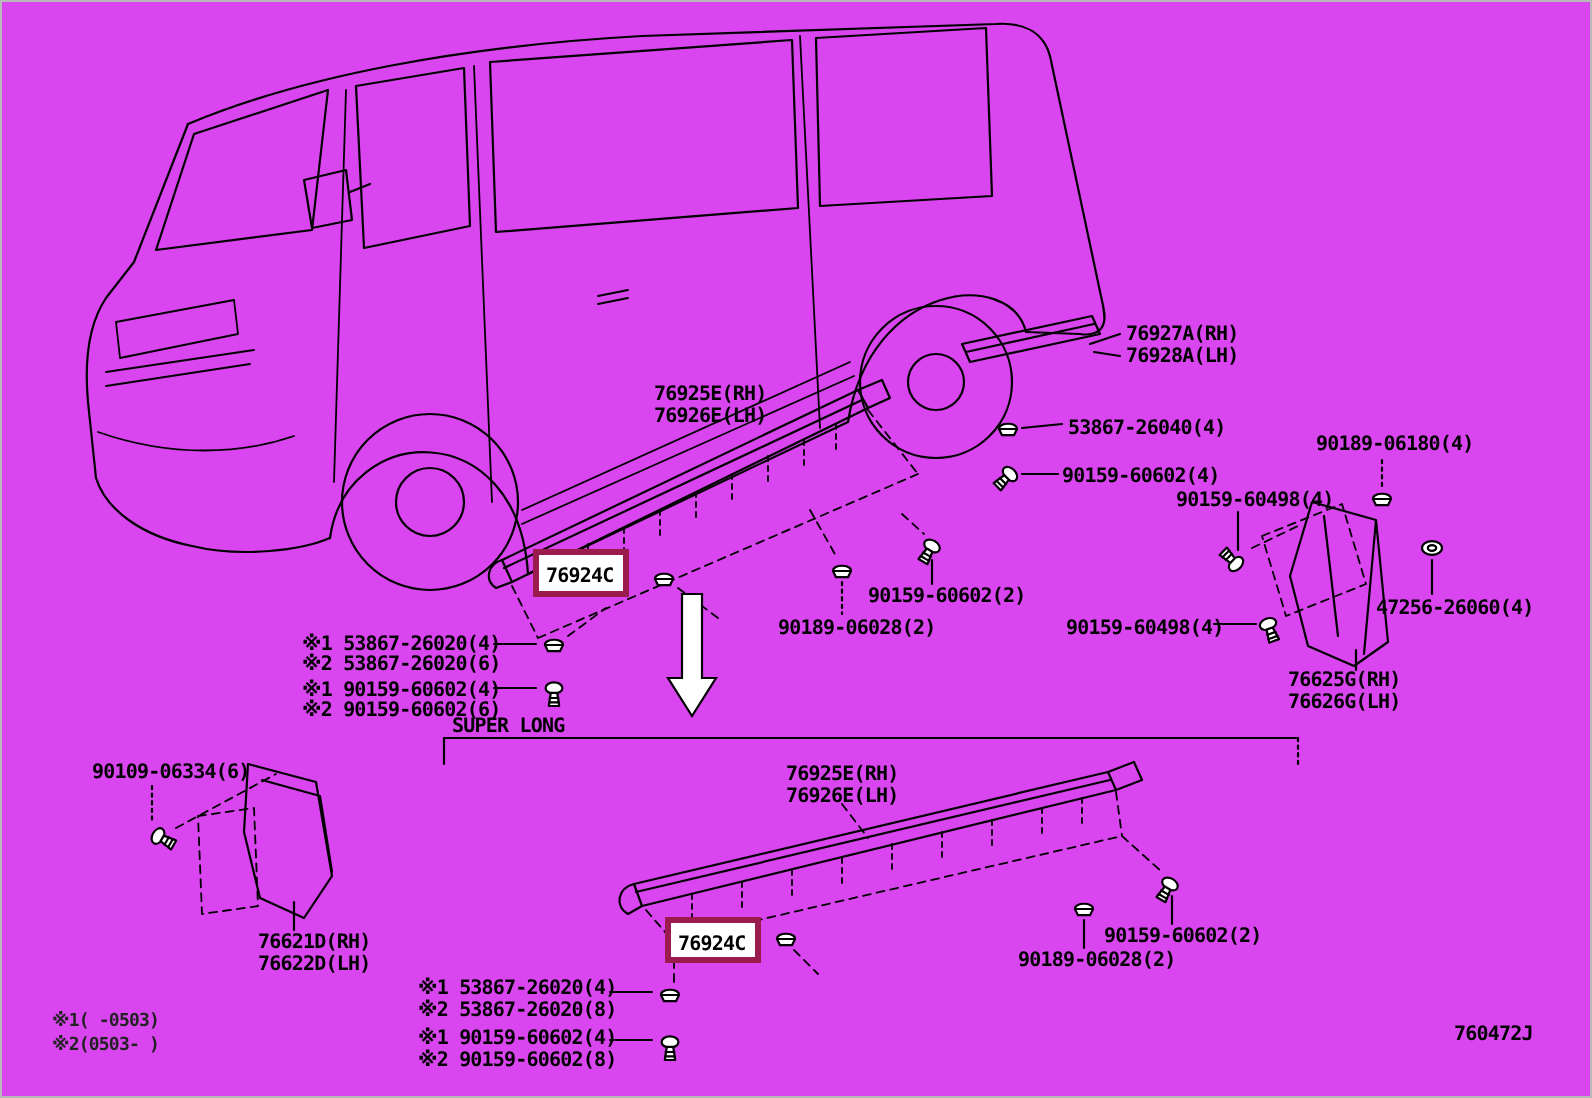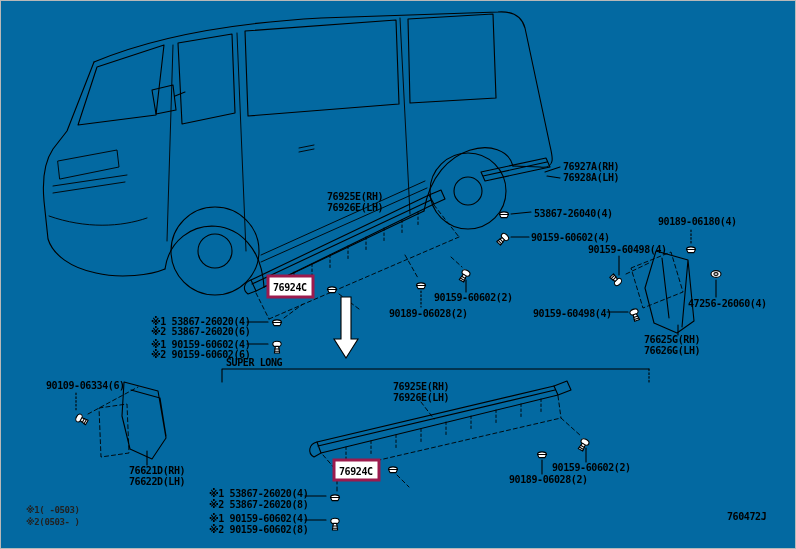--- a/index.html
+++ b/index.html
@@ -1,16 +1,16 @@
 <!DOCTYPE html>
 <html><head>
 <meta charset="utf-8">
 <style>
   html,body{margin:0;padding:0;background:#fff;}
-  .page{position:relative;width:796px;height:549px;background:#0369a1;border:1px solid #b8b8b8;box-sizing:border-box;overflow:hidden;
+  .page{position:relative;width:796px;height:549px;background:#d946ef;border:1px solid #b8b8b8;box-sizing:border-box;overflow:hidden;
         font-family:"DejaVu Sans Mono","DejaVu Sans",monospace;}
   svg{display:block;}
   .lbl{font:700 10px "DejaVu Sans Mono","DejaVu Sans",monospace;fill:#000;letter-spacing:-0.4px;}
   .lbl-sm{font:700 9px "DejaVu Sans Mono","DejaVu Sans",monospace;fill:#222;letter-spacing:-0.4px;}
   .ln{stroke:#000;fill:none;stroke-width:1.1;stroke-linecap:round;stroke-linejoin:round;}
   .thin{stroke-width:0.9;}
   .dash{stroke-dasharray:4,3;}
   .dot{stroke-dasharray:1.6,2.2;}
   .hatch{stroke-dasharray:2.5,2.5;}
   .wht{fill:#fff;}

